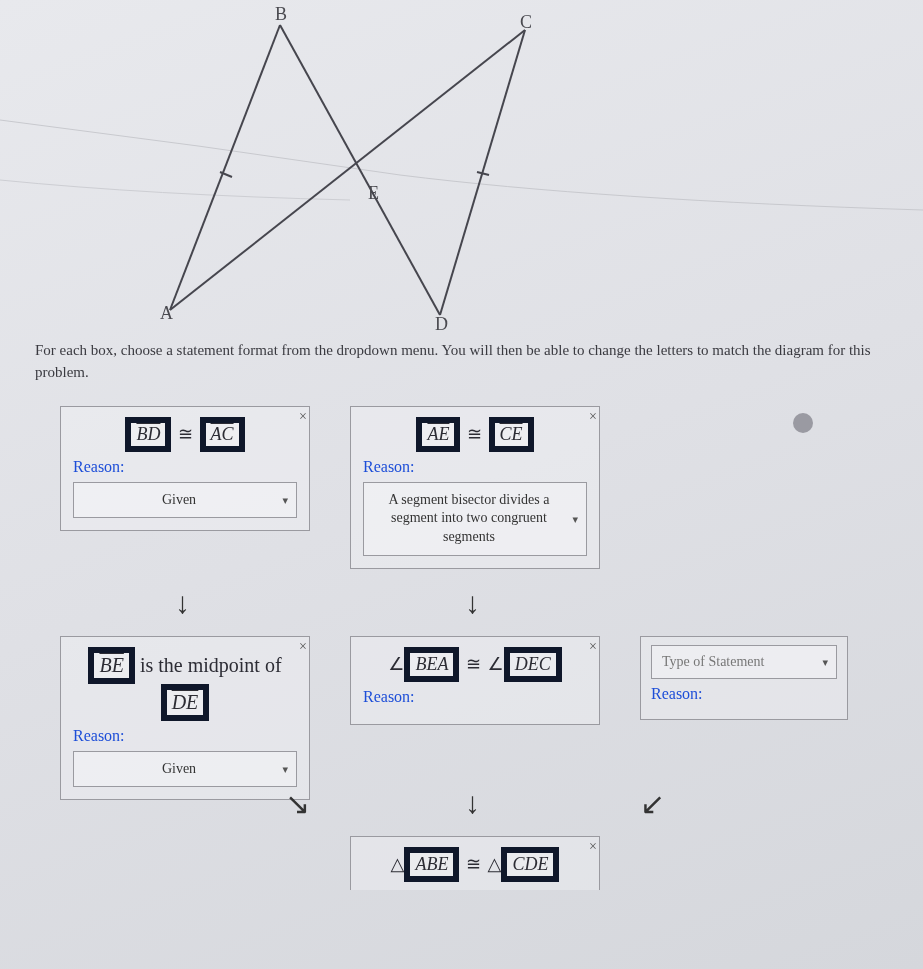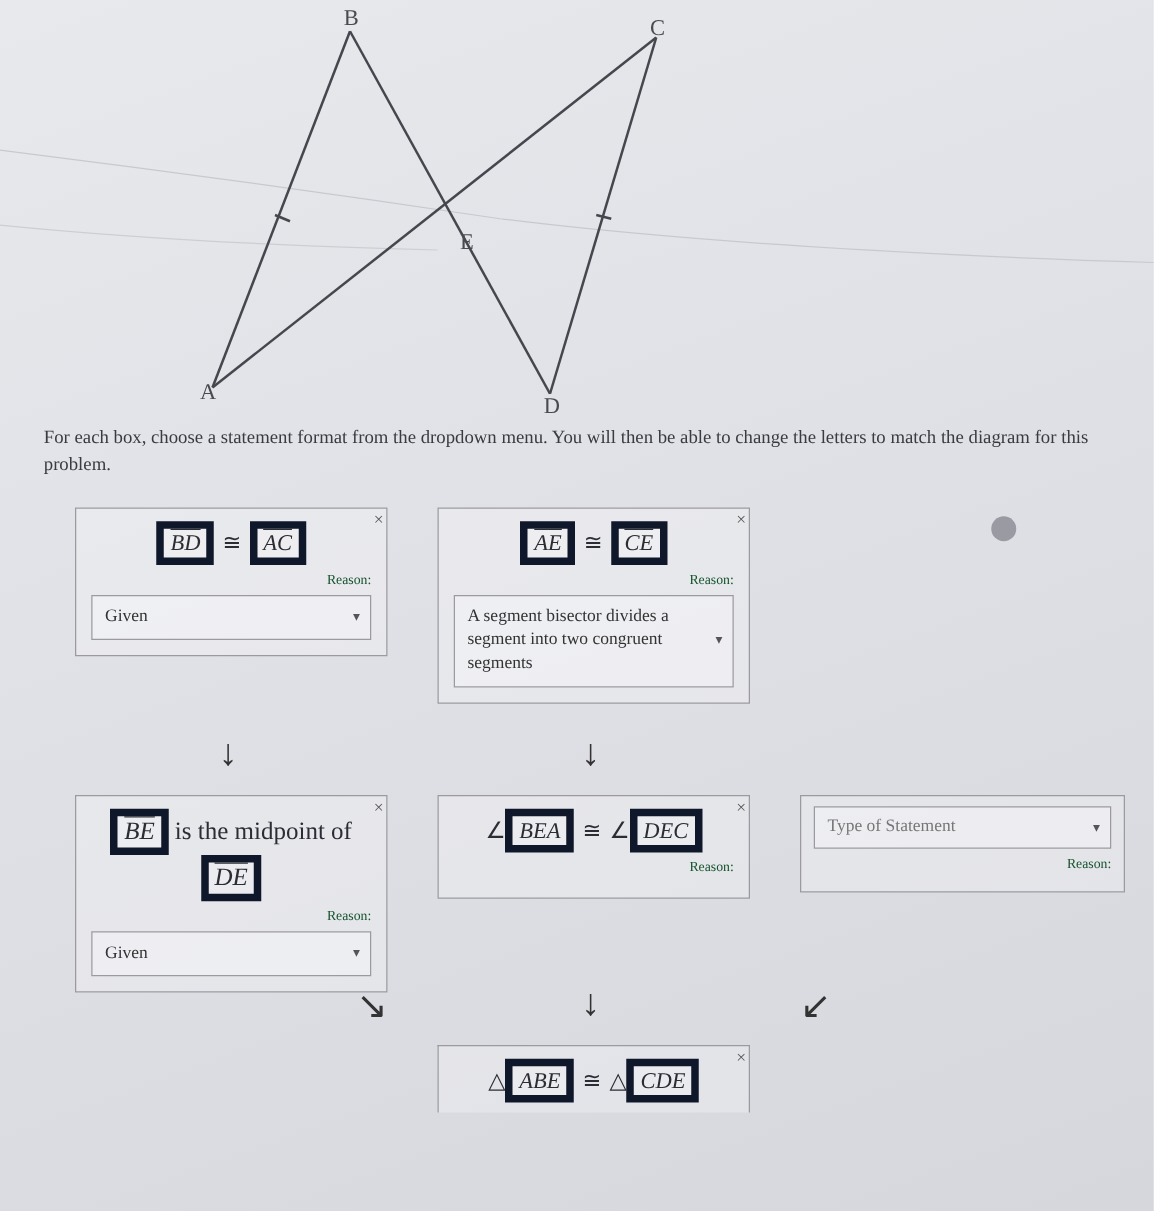--- a/index.html
+++ b/index.html
@@ -35,21 +35,21 @@
     padding: 0 20px;
   }
   .proof-box {
     position: absolute;
     border: 1px solid #9a9aa0;
     background: rgba(245,245,248,0.35);
     padding: 10px 12px 12px 12px;
     width: 240px;
   }
   .proof-box.empty {
-    width: 260px;
+    width: 208px;
     border: 1px solid #9a9aa0;
     padding: 8px 10px 10px 10px;
   }
   .stmt-row {
     text-align: center;
     font-family: 'Times New Roman', serif;
     font-size: 18px;
     color: #2c2c34;
     margin-bottom: 4px;
     position: relative;
@@ -72,34 +72,35 @@
   }
   .overline {
     text-decoration: overline;
     text-decoration-thickness: 1px;
   }
   .congruent {
     font-size: 18px;
     padding: 0 2px;
   }
   .reason-label {
-    text-align: right;
-    font-size: 11px;
-    color: #14532d;
+    text-align: left;
+    font-size: 16px;
+    color: #1d4ed8;
     margin: 6px 0 6px 0;
   }
   .reason-select {
     border: 1px solid #9a9aa0;
     background: rgba(250,250,252,0.4);
     padding: 8px 22px 8px 10px;
     font-size: 14px;
     color: #333;
     position: relative;
     cursor: pointer;
     line-height: 1.35;
+    text-align: center;
   }
   .reason-select::after {
     content: "▾";
     position: absolute;
     right: 8px;
     top: 50%;
     transform: translateY(-50%);
     font-size: 11px;
     color: #555;
   }

